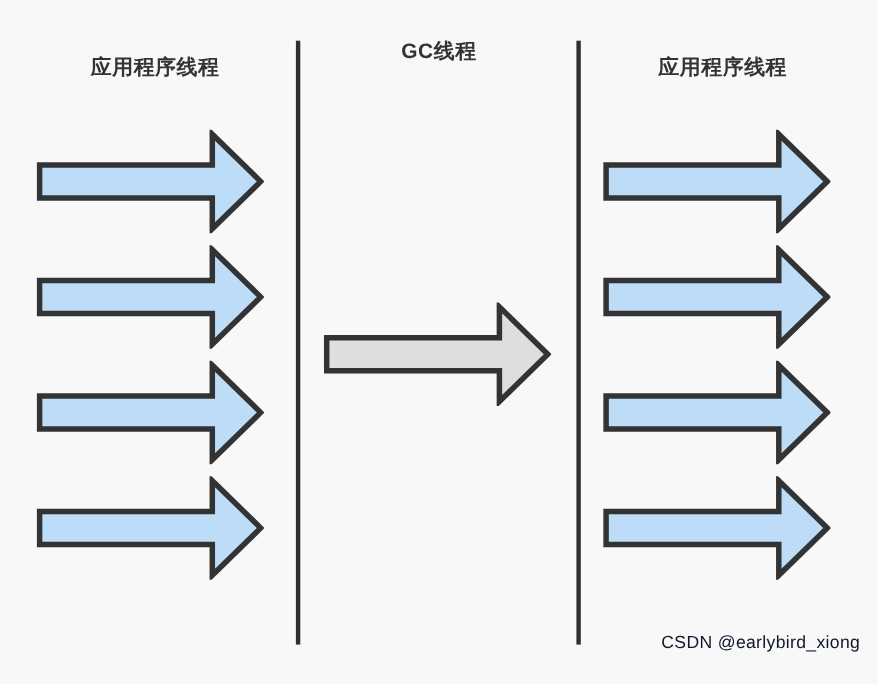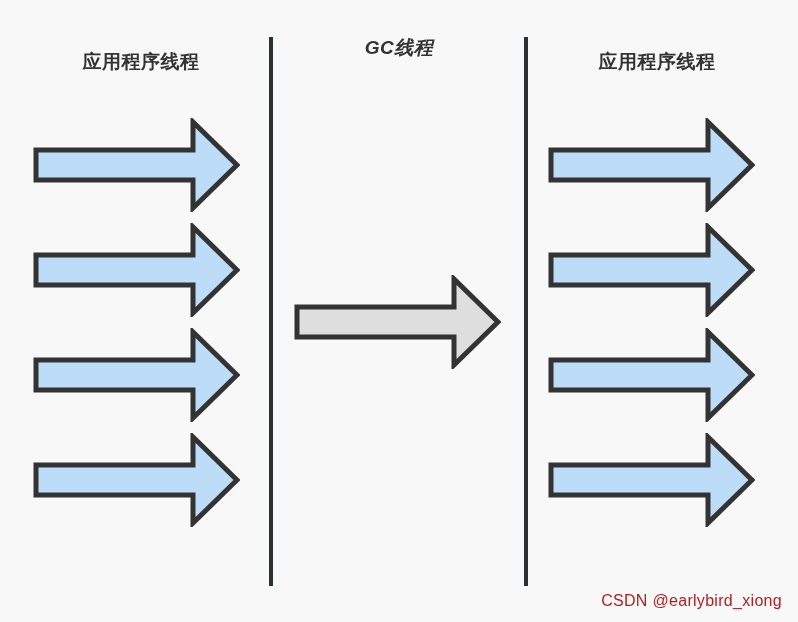--- a/index.html
+++ b/index.html
@@ -32,21 +32,20 @@
   }
   #header-left {
     left: 16px;
     top: 48px;
     width: 250px;
   }
   #header-center {
     left: 282px;
     top: 34px;
     width: 234px;
-    font-style: italic;
   }
   #header-right {
     left: 532px;
     top: 48px;
     width: 250px;
   }
   .divider {
     position: absolute;
     top: 37px;
     width: 4px;
@@ -67,23 +66,23 @@
   .row-4 { top: 433px; }
   #arrow-gc {
     left: 294px;
     top: 275px;
     width: 207px;
     height: 94px;
   }
   #watermark {
     position: absolute;
     right: 16px;
-    top: 592px;
+    top: 576px;
     font-size: 16px;
-    color: #b91c1c;
+    color: #0f172a;
     letter-spacing: 0.3px;
     white-space: nowrap;
     user-select: none;
   }
 </style>
 </head>
 <body>
 
 <div id="canvas">
 

